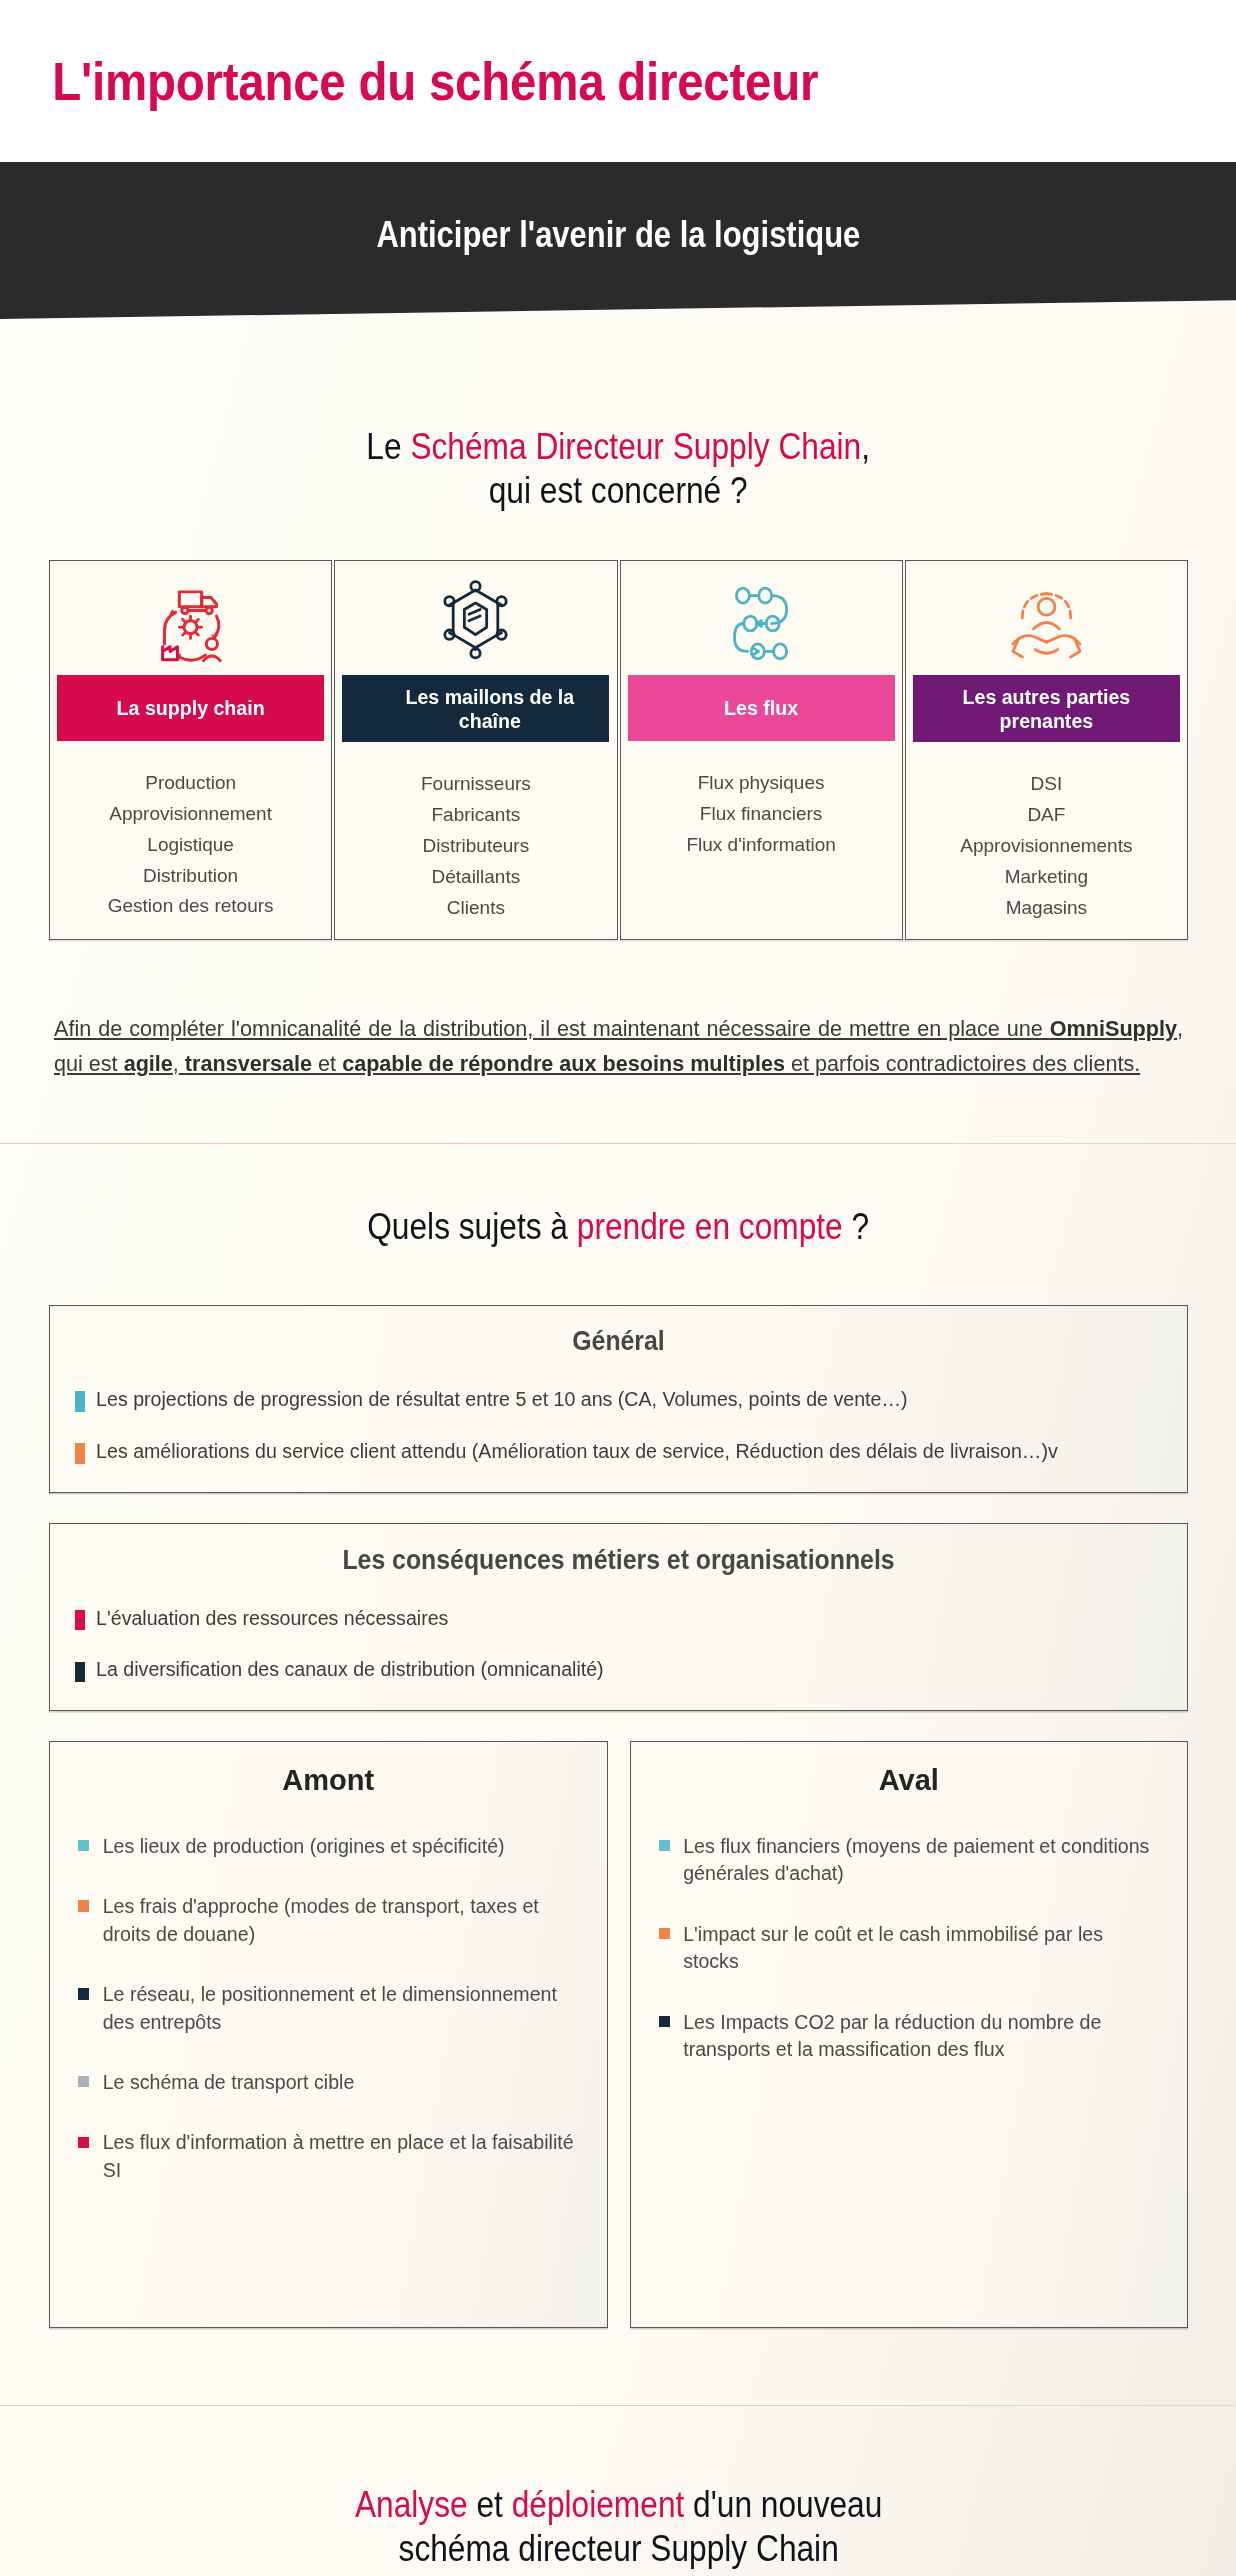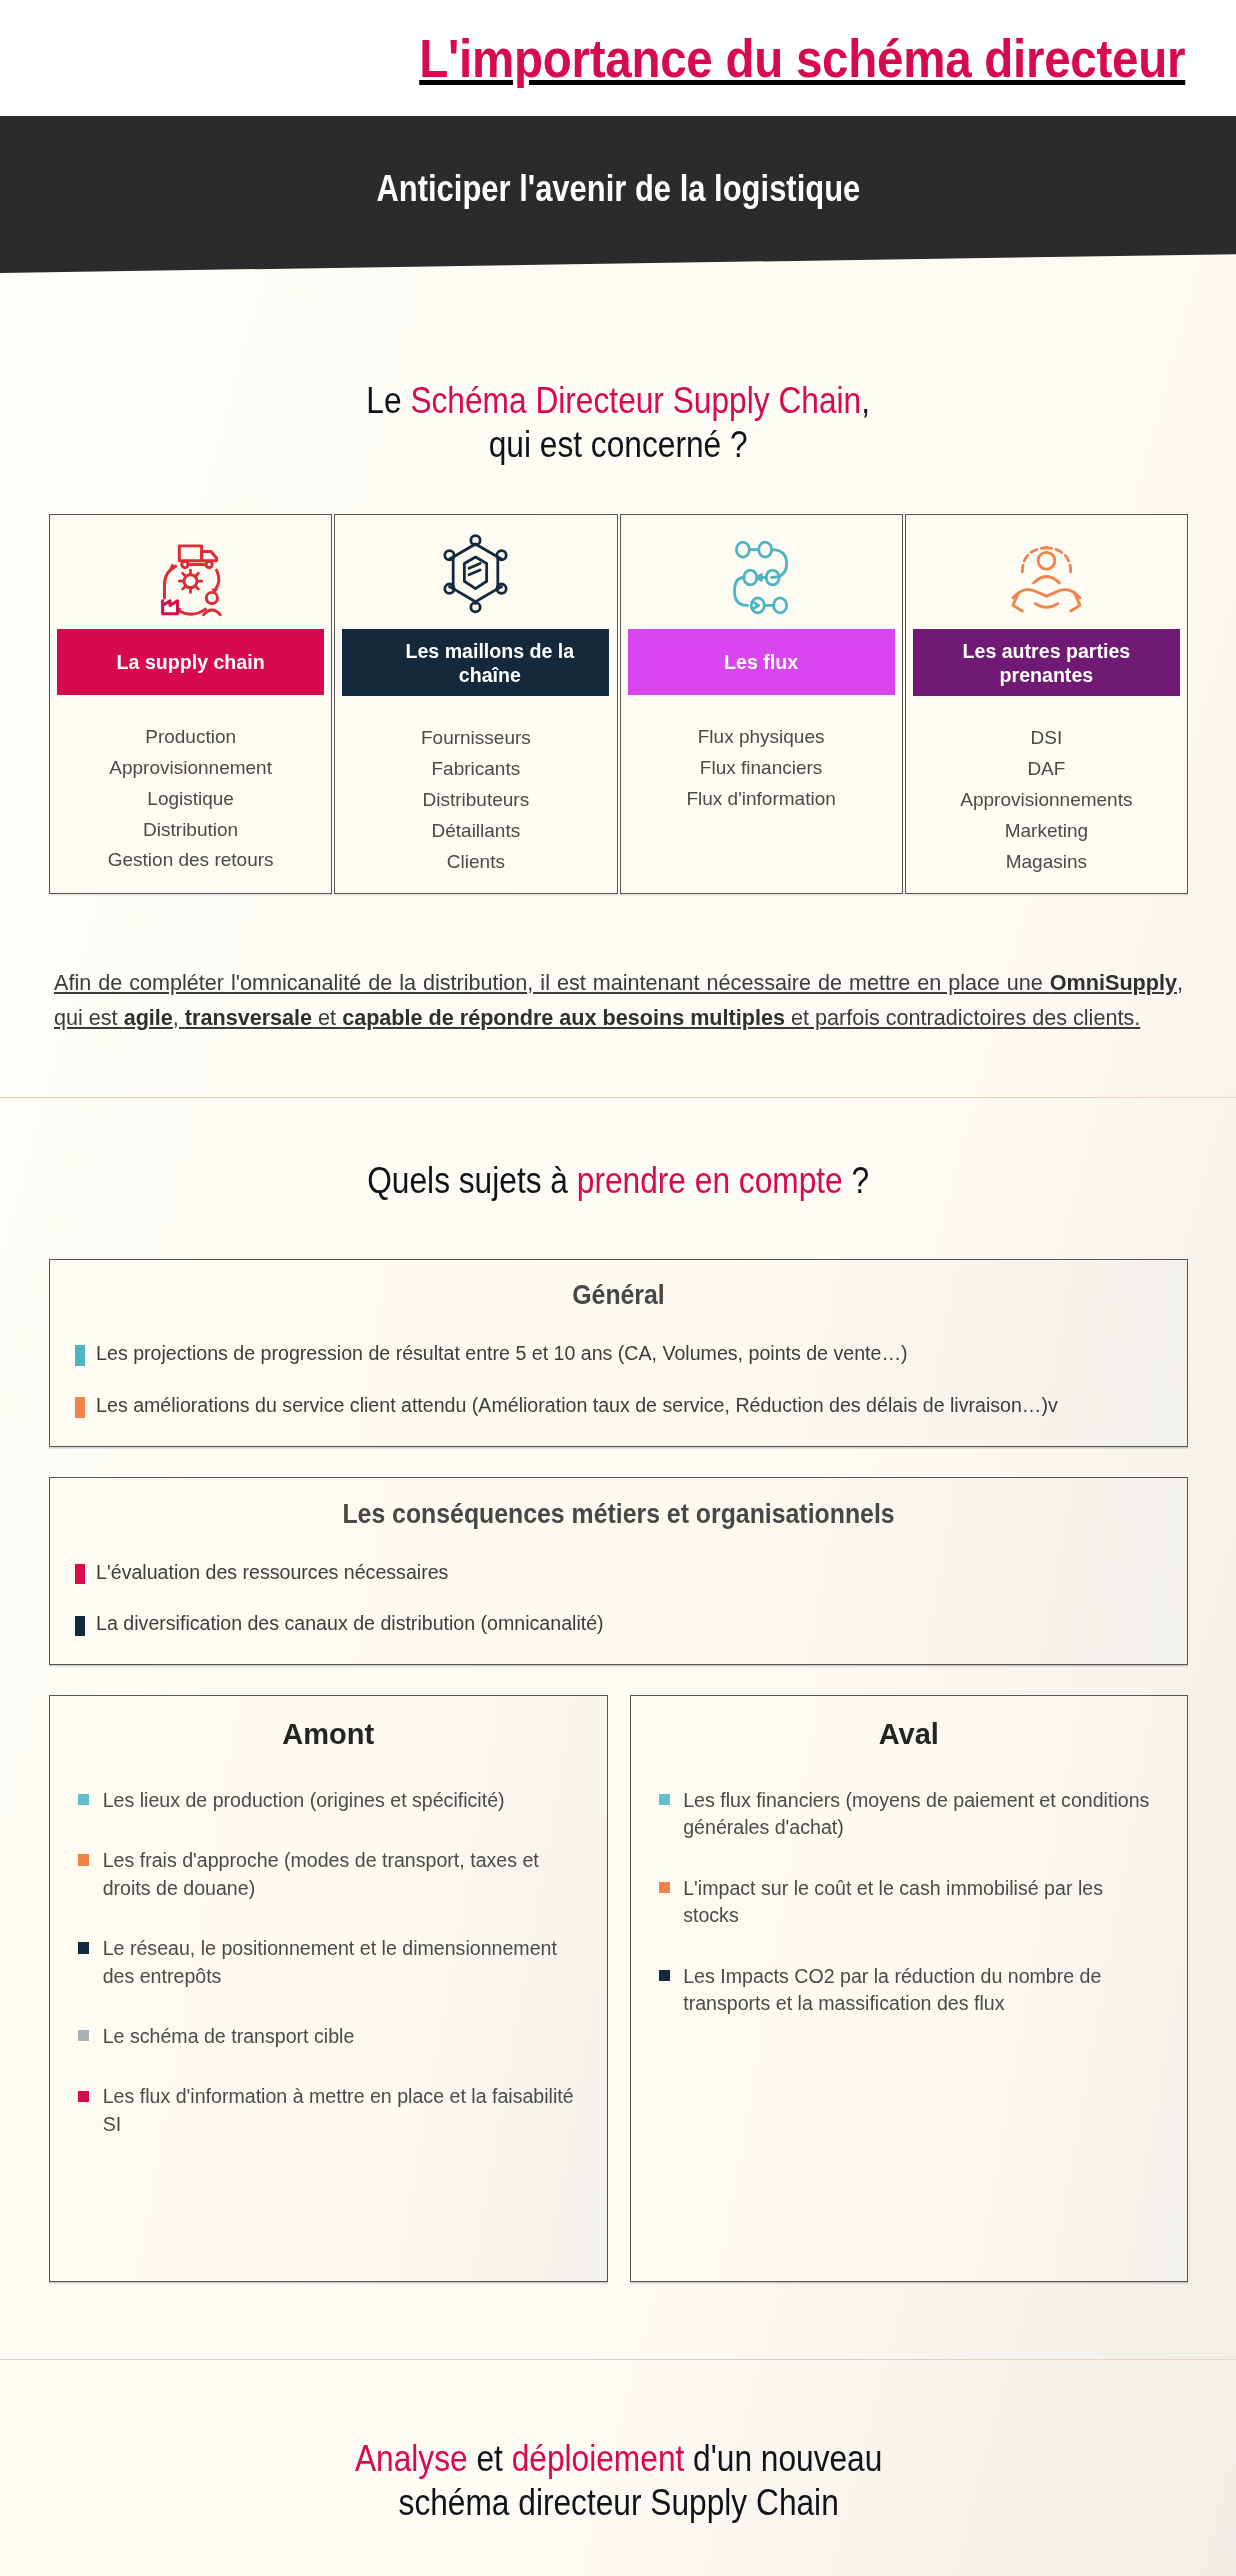--- a/index.html
+++ b/index.html
@@ -15,25 +15,24 @@
     position: relative;
     width: 1237px;
     min-height: 3238px;
     background: linear-gradient(105deg, #fefdf7 0%, #fdfbf3 58%, #f2efe9 88%, #eceae4 100%);
     overflow: hidden;
   }
 
   
   .hero {
     background: #ffffff;
-    height: 116px;
+    height: 162px;
     display: flex;
     align-items: center;
-    justify-content: flex-end;
-    text-decoration: underline;
+    justify-content: flex-start;
   }
   .hero h1 {
     color: #d80a4e;
     font-size: 54px;
     font-weight: 700;
     letter-spacing: -0.3px;
     text-align: center;
     transform: scaleX(0.88);
   }
 
@@ -275,21 +274,21 @@
             <path d="M45 50 h10"></path>
             <ellipse cx="46" cy="80" rx="7" ry="8"></ellipse>
               <ellipse cx="70" cy="80" rx="7" ry="8"></ellipse>
             <path d="M53 80 h10"></path>
             <path d="M61 20 q16 0 16 15 t-16 15"></path>
             <path d="M31 50 q-10 0 -10 15 t14 15"></path>
             <path d="M50 47 l-5 3 l5 3" fill="none"></path>
             <path d="M42 77 l5 3 l-5 3" fill="none"></path>
           </svg>
         </div>
-        <div class="card-label" style="background:#d946ef;">Les flux</div>
+        <div class="card-label" style="background:#ec4899;">Les flux</div>
         <div class="card-list">
           <div>Flux physiques</div>
           <div>Flux financiers</div>
           <div>Flux d'information</div>
         </div>
       </div>
 
       <div class="card">
         <div class="card-icon">
           <svg width="93" height="93" viewBox="0 0 100 100" fill="none" stroke="#f0824a" stroke-width="3" stroke-linecap="round" stroke-linejoin="round">

